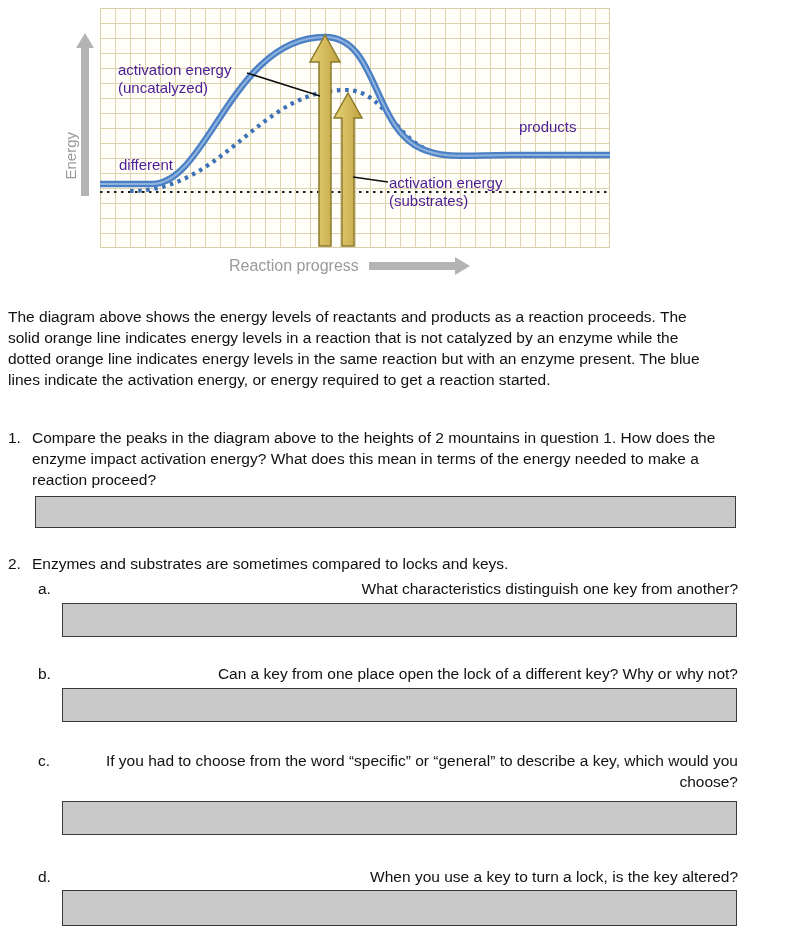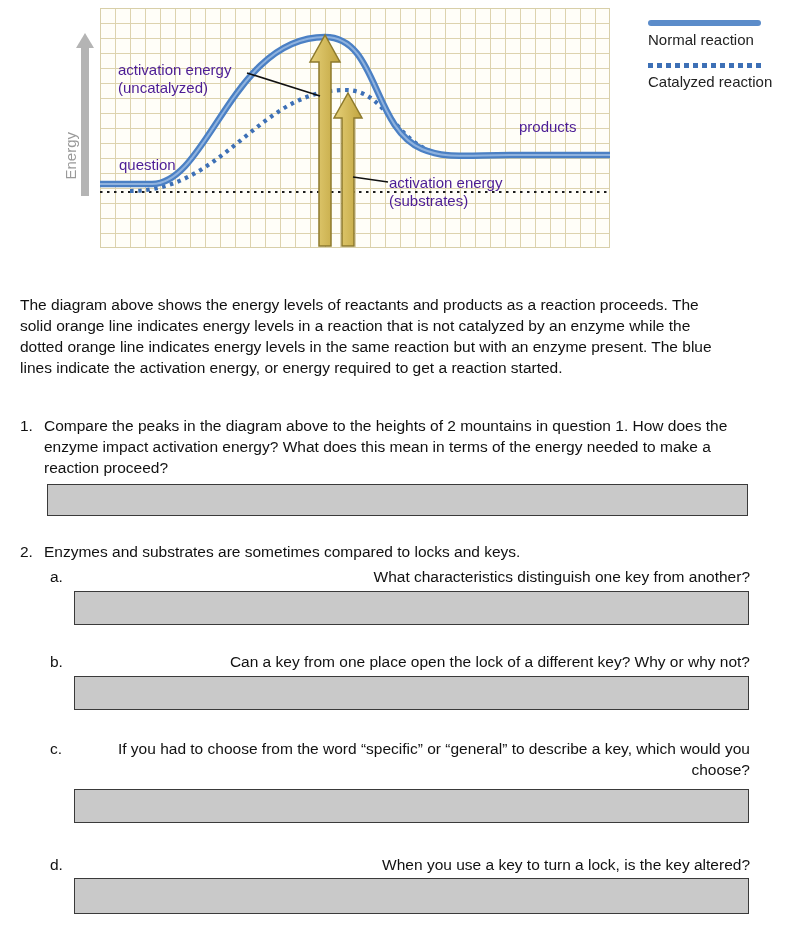--- a/index.html
+++ b/index.html
@@ -49,21 +49,21 @@
   .legend-line { width:113px; height:6px; margin-bottom:5px; }
   .legend-line.solid { background:#5b8cca; border-radius:3px; }
   .legend-line.dotted {
     height:5px; border-radius:0;
     background:repeating-linear-gradient(90deg,#3d70b6 0 5px,transparent 5px 9px);
     margin-top:14px;
   }
   .legend-label { font-size:15px; color:#222; line-height:18px; }
 
   
-  .content { padding-left:20px; margin-top:8px; }
+  .content { padding-left:8px; margin-top:20px; }
   .intro { width:695px; font-size:15.5px; line-height:21px; }
 
   .qrow { display:flex; }
   .qnum { width:24px; flex:0 0 24px; font-size:15.5px; line-height:21px; }
   .qtext { width:700px; font-size:15.5px; line-height:21px; }
 
   .q1 { margin-top:37px; }
   .answer-box {
     background:#c9c9c9; border:1px solid #3a3a3a; height:32px;
   }
@@ -121,34 +121,35 @@
 
       <line x1="147" y1="65" x2="220" y2="88" stroke="#111" stroke-width="1.6"></line>
       <line x1="288" y1="174" x2="253" y2="169" stroke="#111" stroke-width="1.6"></line>
     </svg>
   </div>
 
   <div class="chart-label lbl-act-uncat">
     <div>activation energy</div>
     <div>(uncatalyzed)</div>
   </div>
-  <div class="chart-label lbl-reactants">question</div>
+  <div class="chart-label lbl-reactants">different</div>
   <div class="chart-label lbl-products">products</div>
   <div class="chart-label lbl-act-cat">
     <div>activation energy</div>
     <div>(substrates)</div>
   </div>
 
-  <div class="legend">
-    <div class="legend-line solid"></div>
-    <div class="legend-label">Normal reaction</div>
-    <div class="legend-line dotted"></div>
-    <div class="legend-label">Catalyzed reaction</div>
+
+  <div class="x-axis-row">
+    <div class="x-axis-label">Reaction progress</div>
+    <div class="x-arrow">
+      <div class="shaft"></div>
+      <div class="head"></div>
+    </div>
   </div>
-
 </div>
 
 <div class="content">
 
   <p class="intro">The diagram above shows the energy levels of reactants and products as a reaction proceeds. The solid orange line indicates energy levels in a reaction that is not catalyzed by an enzyme while the dotted orange line indicates energy levels in the same reaction but with an enzyme present. The blue lines indicate the activation energy, or energy required to get a reaction started.</p>
 
   <div class="qrow q1">
     <span class="qnum">1.</span>
     <div class="qtext">Compare the peaks in the diagram above to the heights of 2 mountains in question 1. How does the enzyme impact activation energy? What does this mean in terms of the energy needed to make a reaction proceed?</div>
   </div>

